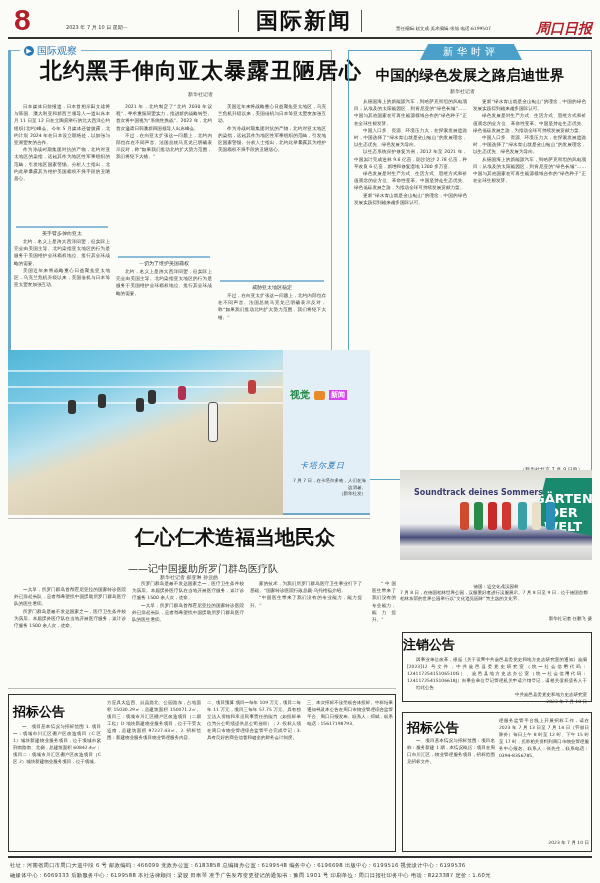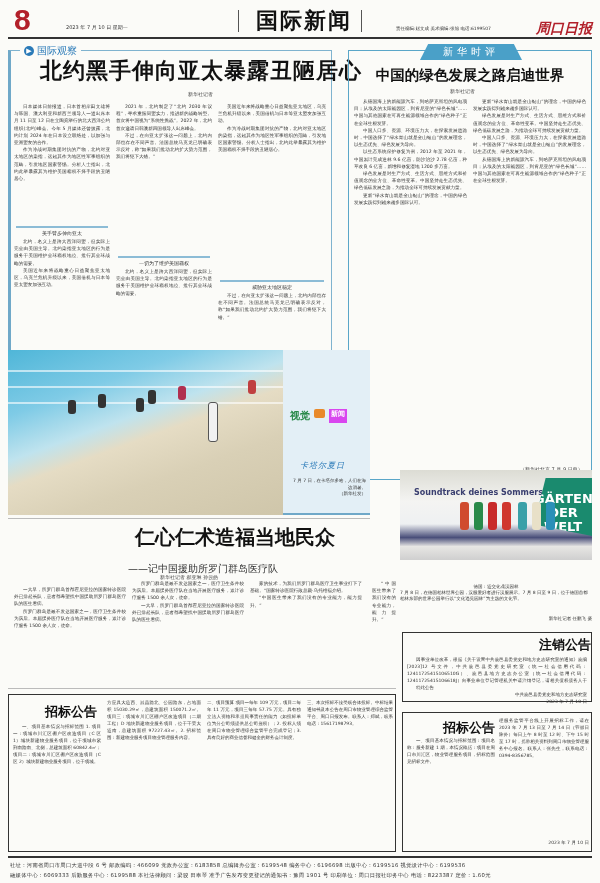--- a/index.html
+++ b/index.html
@@ -33,21 +33,21 @@
   .comm-tag { left: 420px; top: 44px; width: 102px; height: 16px; background: #4aa0c8; color: #fff; font-size: 10px; text-align: center; line-height: 16px; letter-spacing: 4px; clip-path: polygon(8% 0, 92% 0, 100% 100%, 0 100%); }
   .comm-headline { left: 356px; top: 66px; width: 228px; text-align: center; font-family: "DejaVu Serif", serif; font-weight: bold; font-size: 14.5px; color: #111; white-space: nowrap; }
   .comm-byline { left: 450px; top: 88px; }
 
   
   .beach-photo { left: 8px; top: 350px; width: 275px; height: 165px; overflow: hidden;
     background: linear-gradient(160deg, #4fb6d8 0%, #7fcbe6 25%, #bfe3ee 42%, #e5dcc4 52%, #d9d0b6 70%, #cfc6aa 100%); }
   .beach-photo .wave { position:absolute; left:0; width:100%; height:2px; background: rgba(255,255,255,0.6); }
   .beach-person { position:absolute; width:8px; height:14px; background:#333; border-radius:3px; }
   .visual-panel { left: 283px; top: 350px; width: 87px; height: 165px; background: #e3eff6; border-bottom: 2px solid #6fa8c8; }
-  .visual-logo { left: 290px; top: 409px; font-size: 10px; font-weight: bold; color: #2a8a4a; display:flex; gap:4px; }
+  .visual-logo { left: 290px; top: 388px; font-size: 10px; font-weight: bold; color: #2a8a4a; display:flex; align-items:center; gap:4px; }
   .visual-logo .cam { width: 11px; height: 9px; background: #e8892a; border-radius: 2px; }
   .visual-logo .news { background: #d946ef; color: #fff; font-size: 7px; padding: 0 2px; }
   .caption-title { left: 300px; top: 460px; font-size: 8px; color: #2a7ab8; letter-spacing: 1px; font-style: italic; }
   .caption-text { left: 292px; top: 478px; width: 74px; font-size: 4.5px; line-height: 6.5px; color: #333; text-align: right; }
 
   
   .second-headline { left: 135px; top: 524px; font-family: "DejaVu Serif", serif; font-weight: bold; font-size: 20px; color: #111; white-space: nowrap; text-align: right; }
   .second-sub { left: 128px; top: 554px; font-size: 10px; color: #333; margin-top: 8px; }
   .second-byline { left: 160px; top: 574px; }
 
@@ -55,21 +55,21 @@
   .garden-photo { left: 400px; top: 470px; width: 192px; height: 90px; overflow:hidden;
     background: linear-gradient(180deg, #dcdcd4 0%, #f4f4f2 35%, #eef0f2 60%, #4a4f7a 75%, #e7e6e4 85%, #cfcfcf 100%); }
   .garden-photo .welt { position:absolute; right:0; top:8px; width:58px; height:58px; background:#1a8a6e; color:#fff; font-weight:bold; font-size:13px; text-align:center; line-height:14px; padding-top:14px; clip-path: polygon(20% 0, 100% 0, 100% 100%, 0 80%); }
   .garden-photo .sound { position:absolute; left:14px; top:18px; color:#3a3f70; font-weight:bold; font-size:8px; }
   .garden-photo .dancer { position:absolute; top:32px; width:9px; height:28px; border-radius:3px; }
   .garden-caption { left: 400px; top: 584px; width: 192px; font-size: 4.5px; line-height: 6.2px; color: #333; }
   .garden-credit { left: 400px; top: 603px; width: 192px; text-align: right; font-size: 4.5px; color:#333; }
 
   
   .notice-box { border: 1.5px solid #333; background: #fbfbf8; }
-  .notice-title { font-family: "DejaVu Serif", serif; font-weight: bold; font-size: 13px; color: #111; text-align: right; }
+  .notice-title { font-family: "DejaVu Serif", serif; font-weight: bold; font-size: 13px; color: #111; text-align: left; }
   .notice-text { font-size: 4.5px; line-height: 7px; color: #333; text-align: justify; text-indent: 9px; overflow:hidden; }
 
   .thin-rule { height: 1px; background: #444; }
 
   
   .footer-rule { left: 8px; top: 856px; width: 584px; height: 2px; background: #333; }
   .footer-line { left: 10px; font-size: 5.3px; color: #333; white-space: nowrap; letter-spacing: 0.3px; }
 </style>
 </head>
 <body>

